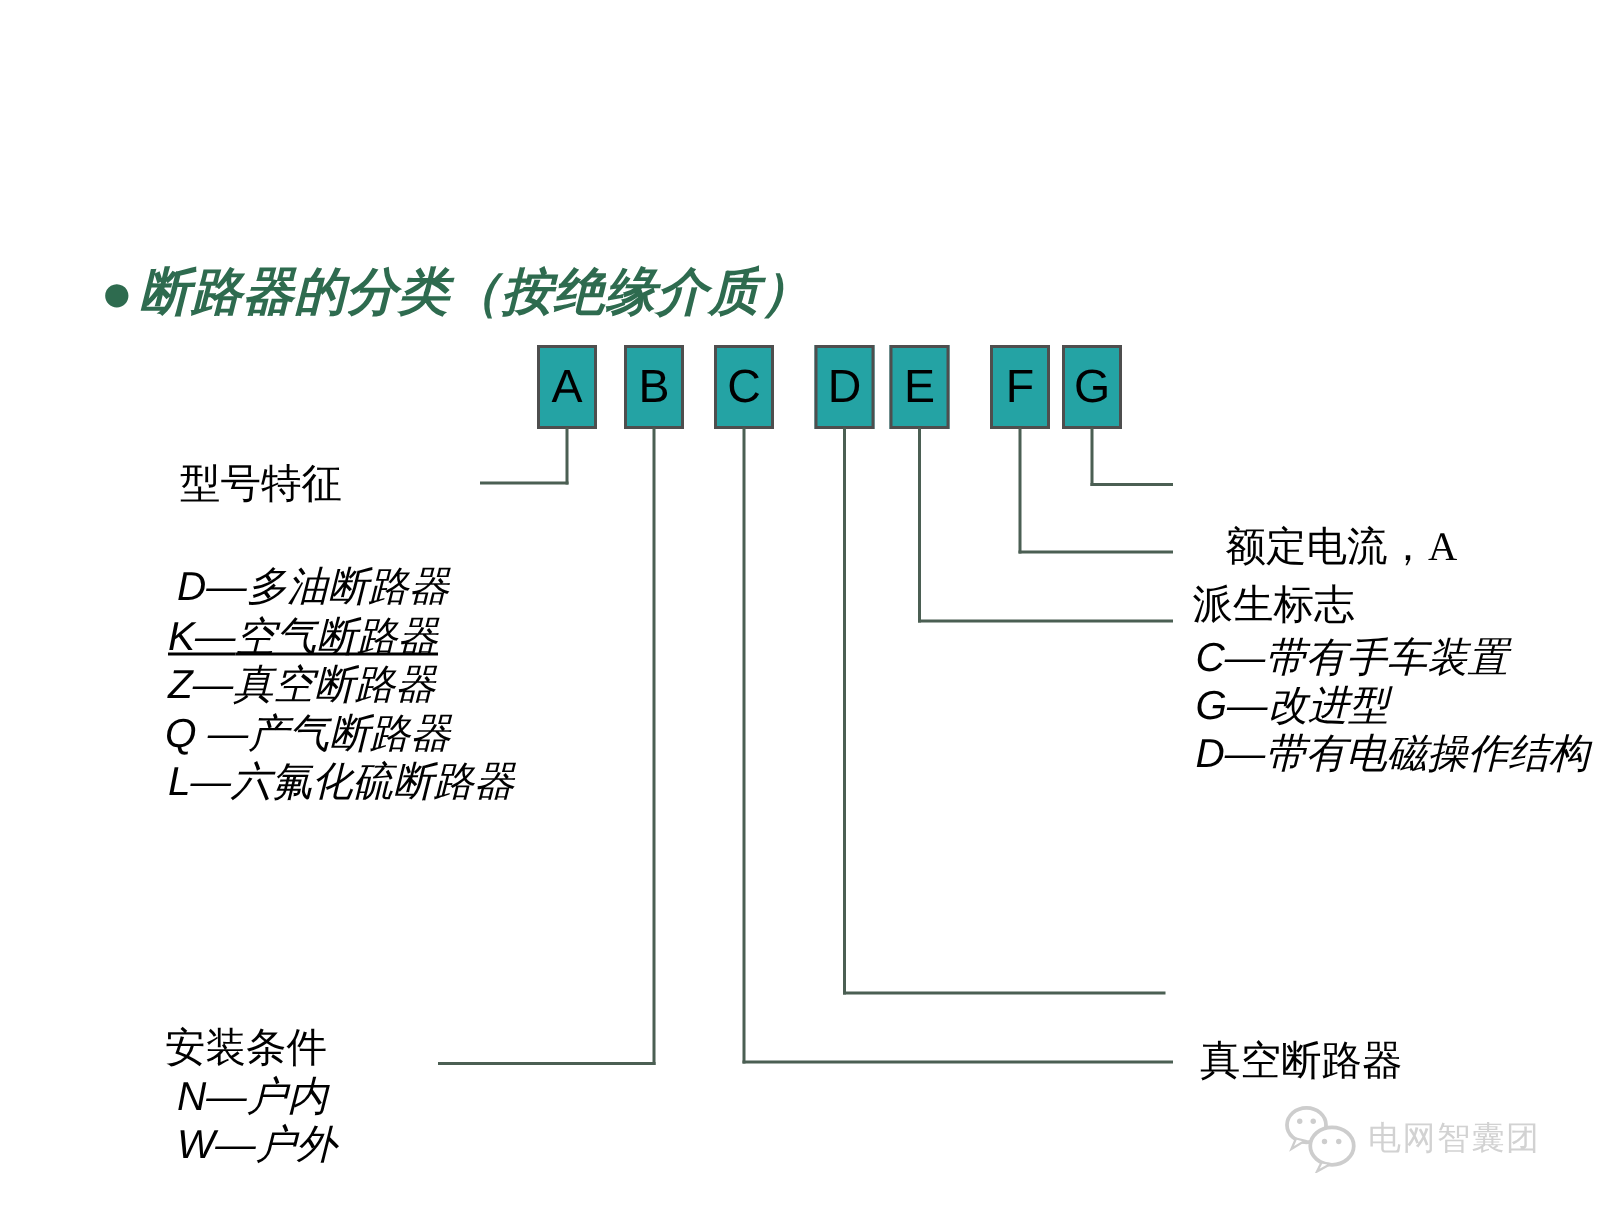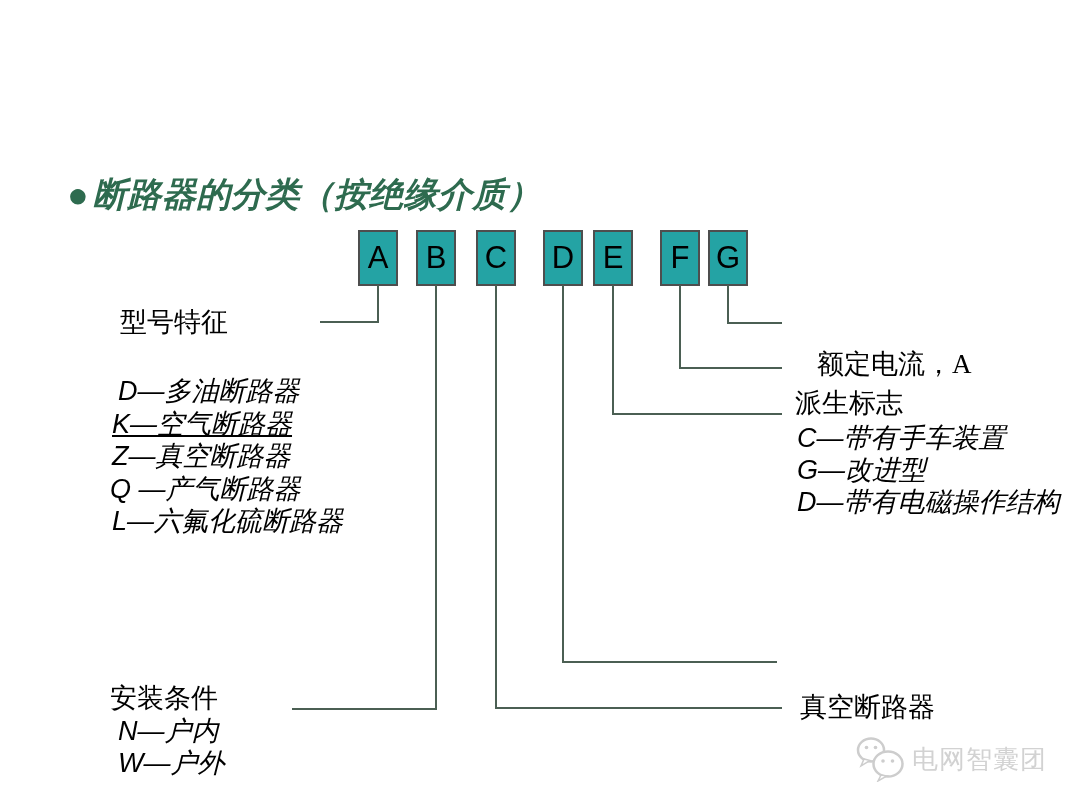--- a/index.html
+++ b/index.html
@@ -21,21 +21,21 @@
   .v{width:2px;}
   .h{height:2px;}
   
   .lbl{position:absolute;color:#000;font-size:27px;line-height:28px;white-space:nowrap;
     font-family:"Liberation Serif",serif;}
   .key{font-family:"Liberation Sans",sans-serif;font-style:italic;font-weight:500;}
   .cjk{font-family:"Liberation Serif",serif;font-style:italic;}
   
   .watermark{position:absolute;left:856px;top:736px;display:flex;align-items:center;
     color:#d2d2d2;}
-  .wm-text{font-size:26px;letter-spacing:1px;margin-left:6px;
+  .wm-text{font-size:22px;letter-spacing:1px;margin-left:6px;
     font-family:"Liberation Sans",sans-serif;}
 </style>
 </head>
 <body>
 
 <div class="slide">
 
   <h1 class="title" style="margin:0;">
     <span class="bullet">●</span>
     <span class="title-text">断路器的分类（按绝缘介质）</span>

